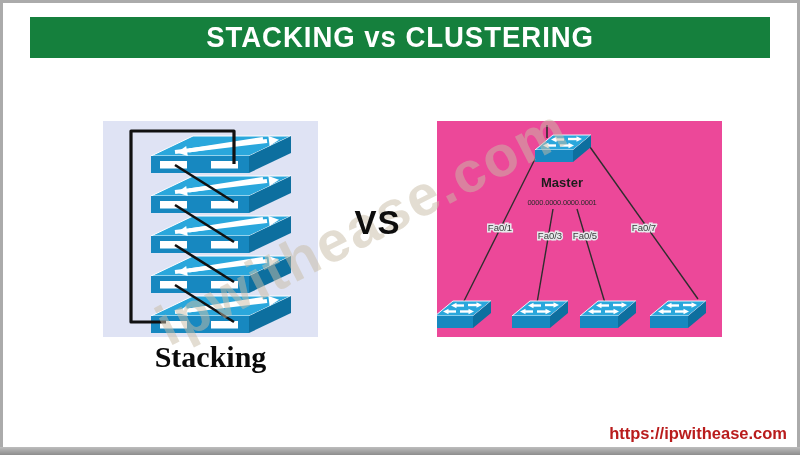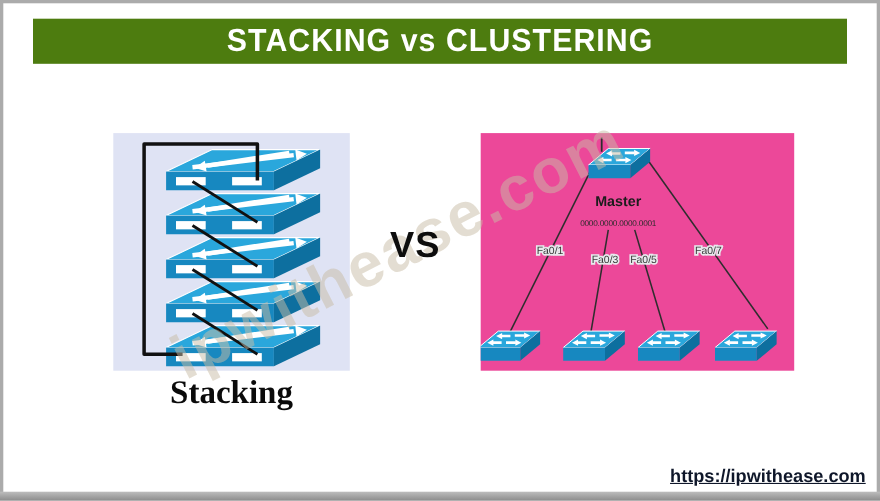--- a/index.html
+++ b/index.html
@@ -28,21 +28,21 @@
   svg text { font-family:"Liberation Sans", sans-serif; }
   .master-lbl { font-size:13px; font-weight:700; fill:#1c1c1c; }
   .mac-lbl    { font-size:7.5px; fill:#2a2a2a; letter-spacing:-0.2px; }
   .port-lbl   { font-size:9.5px; fill:#3a3a3a; paint-order:stroke; stroke-width:3px; }
 </style>
 </head>
 <body>
 
 <div class="canvas">
 
-  <div class="header" style="background: #4d7c0f;">
+  <div class="header" style="background: #15803d;">
     <span class="header-title" style="color: rgb(255, 255, 255);">STACKING vs CLUSTERING</span>
   </div>
 
   <div class="panel panel-left" style="background: rgb(223, 227, 244);">
     <svg width="215" height="216" viewBox="0 0 215 216">
       <defs>
         <g id="stack-sw">
           <polygon points="0,0 42,-20 140,-20 98,0" stroke="#ffffff" stroke-width="1" fill="#2aa7dc"></polygon>
           <polygon points="0,0 98,0 98,17 0,17" fill="#1788c0"></polygon>
           <polygon points="98,0 140,-20 140,-3 98,17" fill="#0d6f9f"></polygon>
@@ -108,17 +108,17 @@
       <text x="113" y="118" text-anchor="middle" class="port-lbl" stroke="#e7e9ec">Fa0/3</text>
       <text x="148" y="118" text-anchor="middle" class="port-lbl" stroke="#e7e9ec">Fa0/5</text>
       <text x="207" y="110" text-anchor="middle" class="port-lbl" stroke="#e7e9ec">Fa0/7</text>
     </svg>
   </div>
 
   <div class="caption caption-left">Stacking</div>
 
   <div class="watermark" style="color: rgb(201, 189, 166);">ipwithease.com</div>
 
-  <a class="footer-url" style="color: #0f172a; text-decoration: underline;">https://ipwithease.com</a>
+  <a class="footer-url" style="color: #b91c1c;">https://ipwithease.com</a>
 
   <div class="frame"></div>
   <div class="frame-bottom"></div>
 </div>
 
 </body></html>

